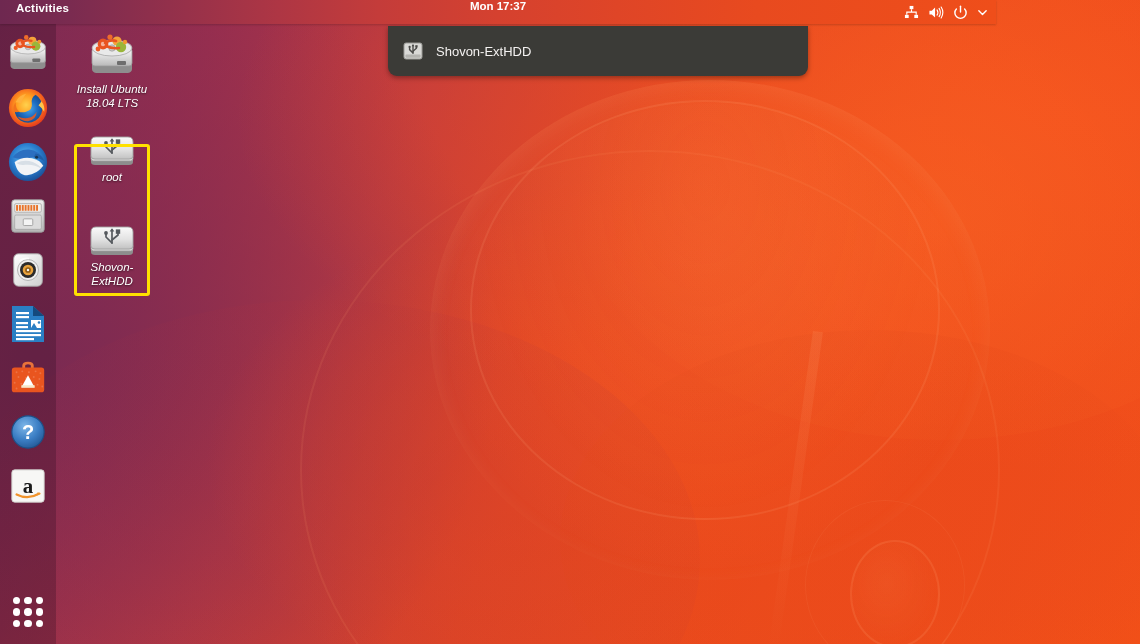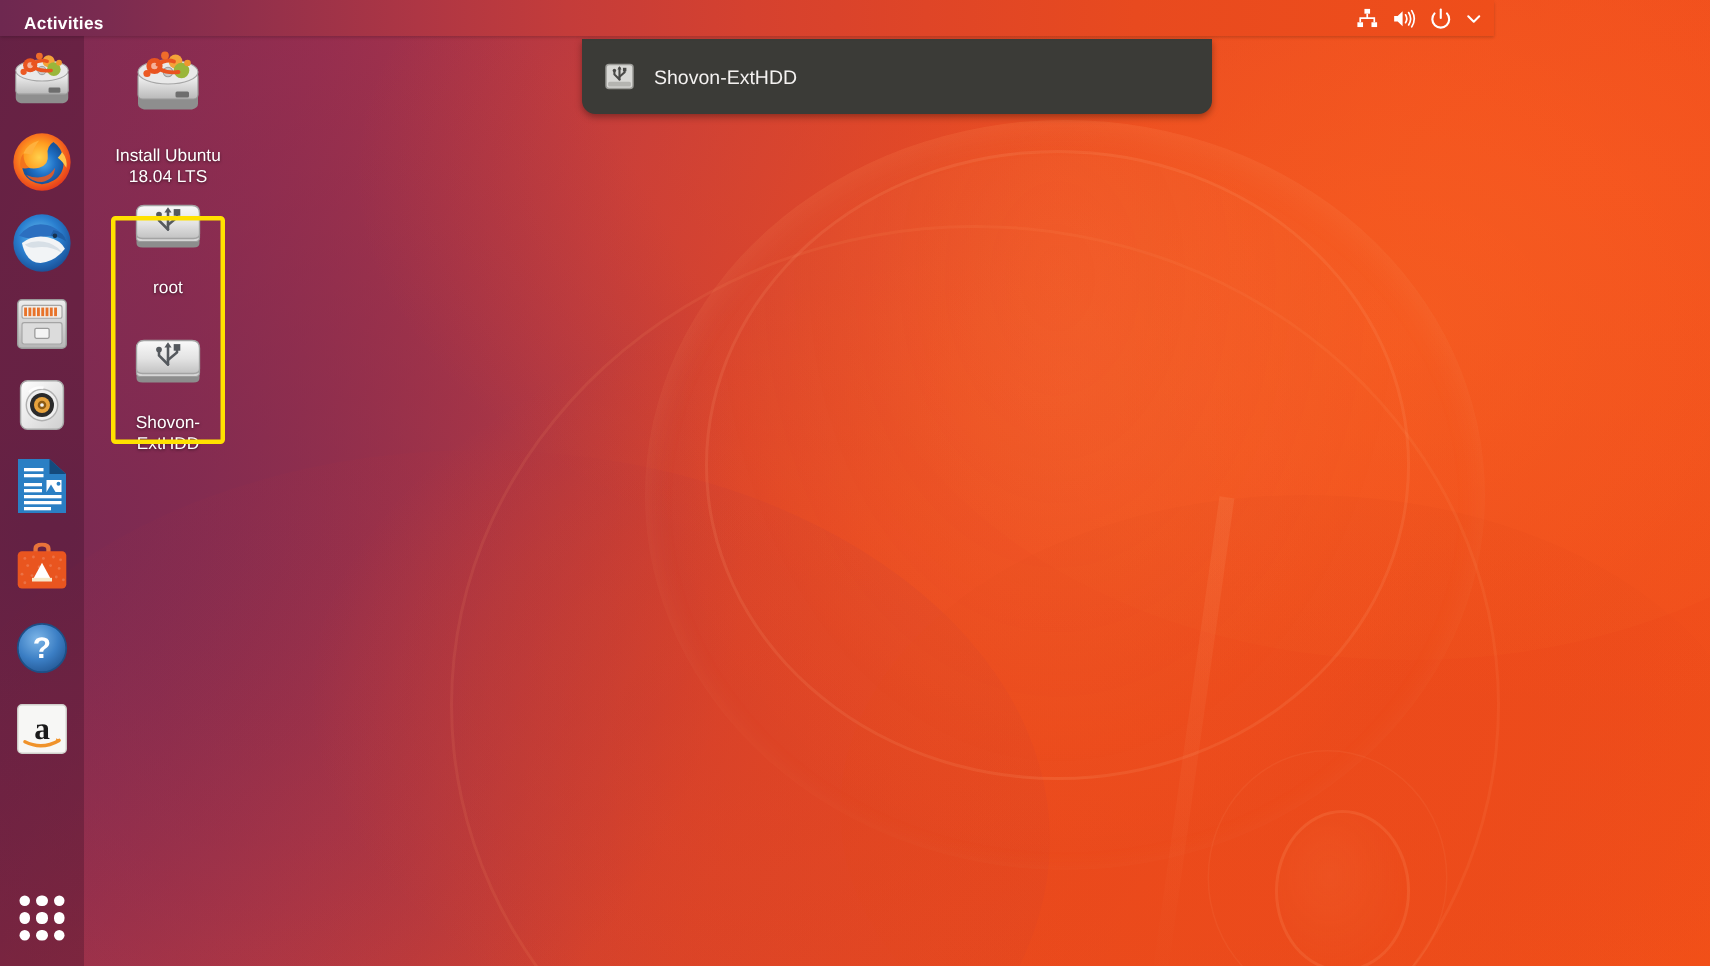--- a/index.html
+++ b/index.html
@@ -76,21 +76,21 @@
     transform: rotate(8deg);
   }
 
   
   .topbar {
     position: absolute; left: 0; top: 0; width: 996px; height: 24px;
     background: linear-gradient(to right,
       #6e2850 0%, #7a2b50 7%, #93304b 17%, #ae3644 28%,
       #c43c3a 38%, #d5412f 50%, #df4527 62%, #e84a1f 76%, #ef4e1a 100%);
     color: #ffffff;
-    display: flex; align-items: flex-end;
+    display: flex; align-items: flex-start;
     font-size: 11.5px;
     z-index: 40;
     box-shadow: 0 1px 2px rgba(0,0,0,.18);
   }
   .activities {
     margin-left: 10px;
     font-weight: bold;
     letter-spacing: .2px;
     padding: 2px 6px;
     border-radius: 3px;
@@ -130,23 +130,24 @@
   }
   .appgrid i { background: #ffffff; border-radius: 50%; display: block; }
 
   
   .desk-icon {
     position: absolute; width: 78px;
     display: flex; flex-direction: column; align-items: center;
     text-align: center; cursor: pointer;
   }
   .desk-icon .label {
-    margin-top: 18px; color: #ffffff; font-size: 11.5px; line-height: 13.5px;
+    margin-top: 3px; color: #ffffff; font-size: 11.5px; line-height: 13.5px;
     text-shadow: 0 1px 2px rgba(0,0,0,.55);
     word-break: break-word;
+    font-style: italic;
   }
 
   .sel-box {
     position: absolute;
     left: 74px; top: 144px; width: 76px; height: 152px;
     border: 3px solid #ffe100;
     border-radius: 3px;
     z-index: 25;
     pointer-events: none;
   }
@@ -494,20 +495,23 @@
         <i></i>
         <i></i>
         <i></i>
         <i></i>
     </div>
   </div>
 
   <div class="topbar">
     <div class="activities">Activities</div>
 
+    <div class="clock">
+      <span>Mon 17:37</span>
+    </div>
 
     <div class="tray">
       <span class="ti">
         <svg width="15" height="15" viewBox="0 0 16 16">
           <rect x="6" y="1" width="4" height="3.4" fill="#ffffff"></rect>
           <rect x="1" y="10.5" width="4" height="3.4" fill="#ffffff"></rect>
           <rect x="11" y="10.5" width="4" height="3.4" fill="#ffffff"></rect>
           <path d="M8 4.4 L8 7.6 M3 10.5 L3 7.6 L13 7.6 L13 10.5" stroke="#ffffff" stroke-width="1.2" fill="none"></path>
         </svg>
       </span>

